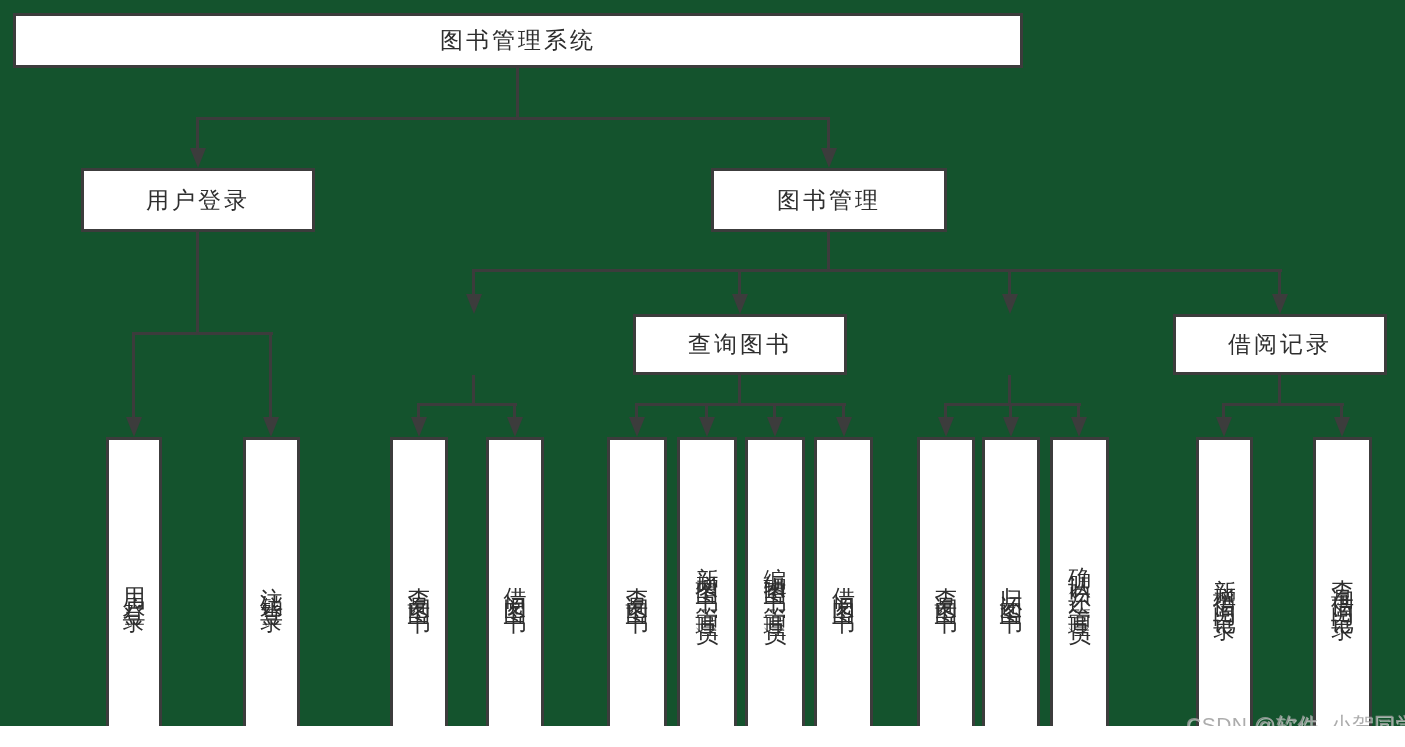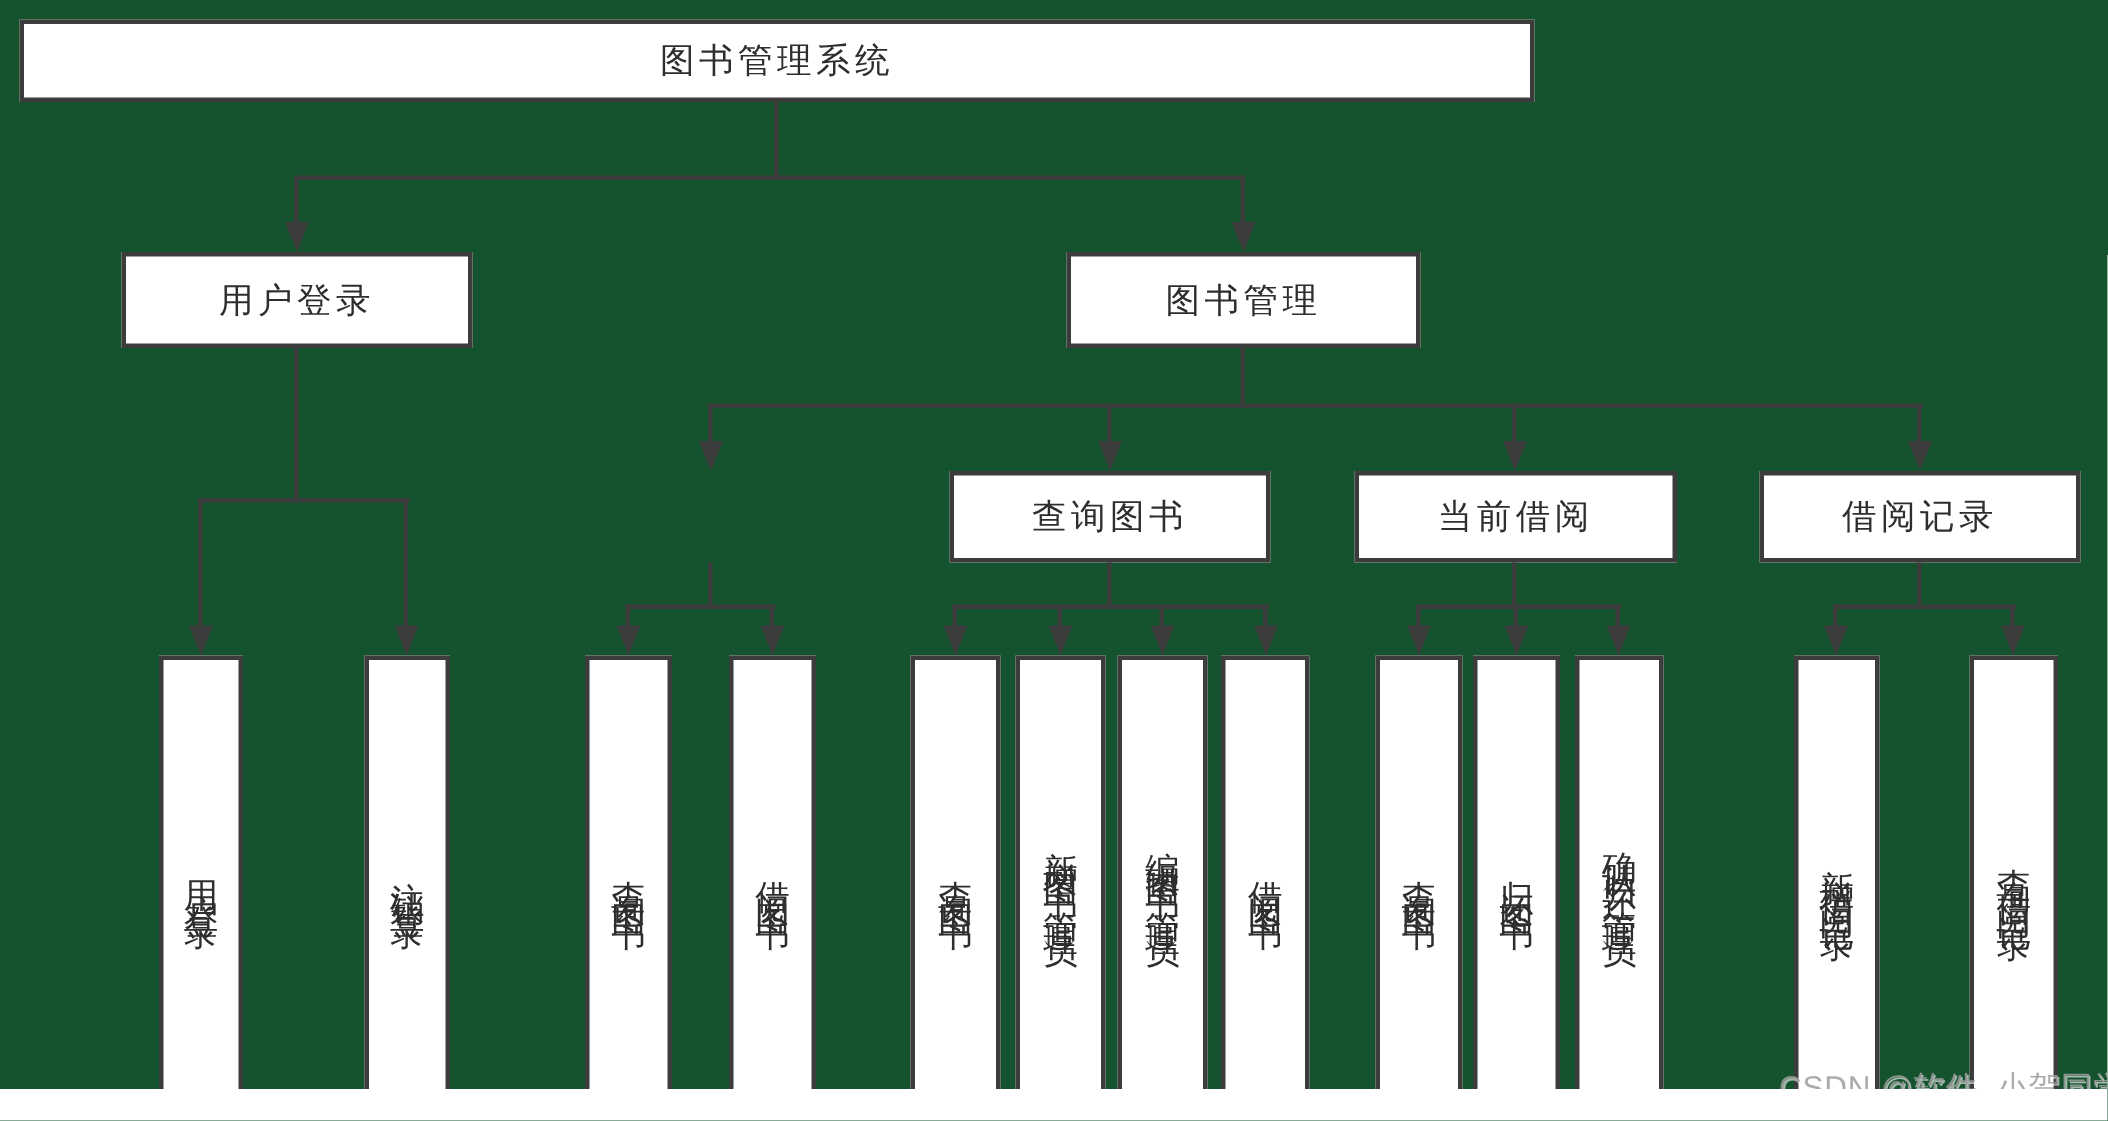--- a/index.html
+++ b/index.html
@@ -95,23 +95,20 @@
   <div class="vline" style="left:738px; top:269px; width:3px; height:27px;"></div>
   <div class="ah" style="left:732px; top:294px;"></div>
   <div class="vline" style="left:1008px; top:269px; width:3px; height:27px;"></div>
   <div class="ah" style="left:1002px; top:294px;"></div>
   <div class="vline" style="left:1278px; top:269px; width:3px; height:27px;"></div>
   <div class="ah" style="left:1272px; top:294px;"></div>
 
   <div class="box" style="left:633px; top:314px; width:214px; height:61px;">
     <span class="h-label">查询图书</span>
   </div>
-  <div class="box" style="left:903px; top:314px; width:215px; height:61px;">
-    <span class="h-label">当前借阅</span>
-  </div>
   <div class="box" style="left:1173px; top:314px; width:214px; height:61px;">
     <span class="h-label">借阅记录</span>
   </div>
 
   <div class="vline" style="left:472px; top:375px; width:3px; height:31px;"></div>
   <div class="vline" style="left:738px; top:375px; width:3px; height:31px;"></div>
   <div class="vline" style="left:1008px; top:375px; width:3px; height:31px;"></div>
   <div class="vline" style="left:1278px; top:375px; width:3px; height:31px;"></div>
 
   <div class="hline" style="left:417px; top:403px; width:100px; height:3px;"></div>

